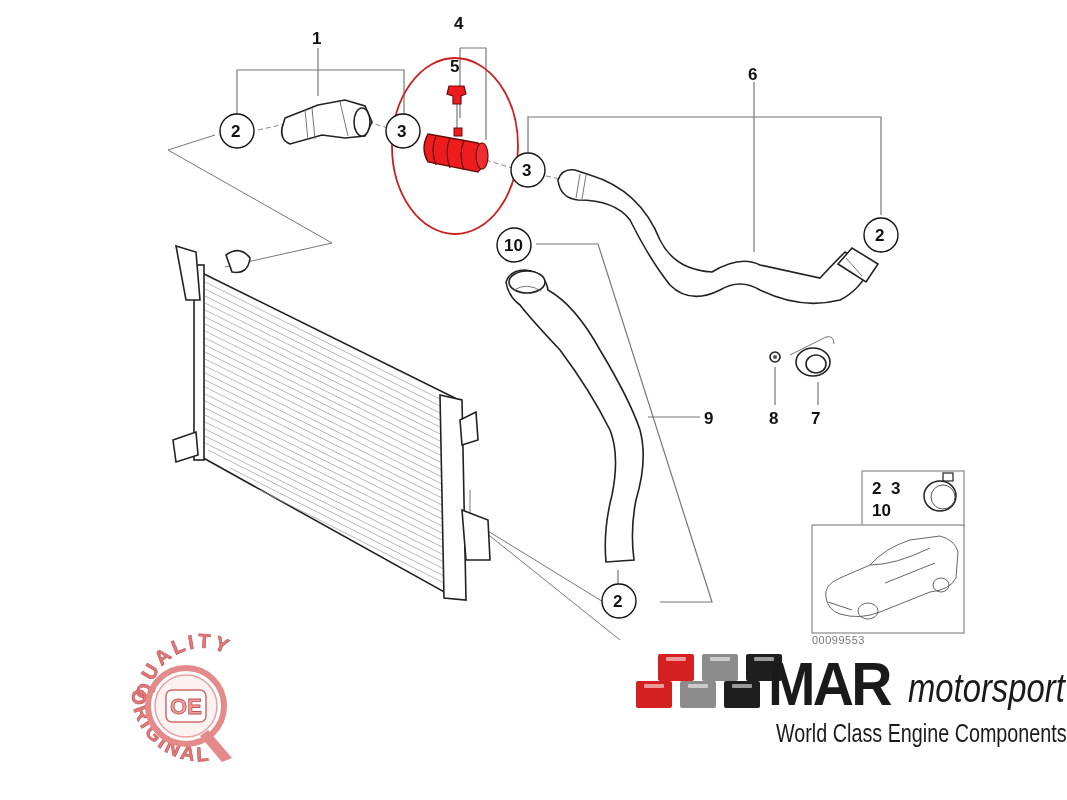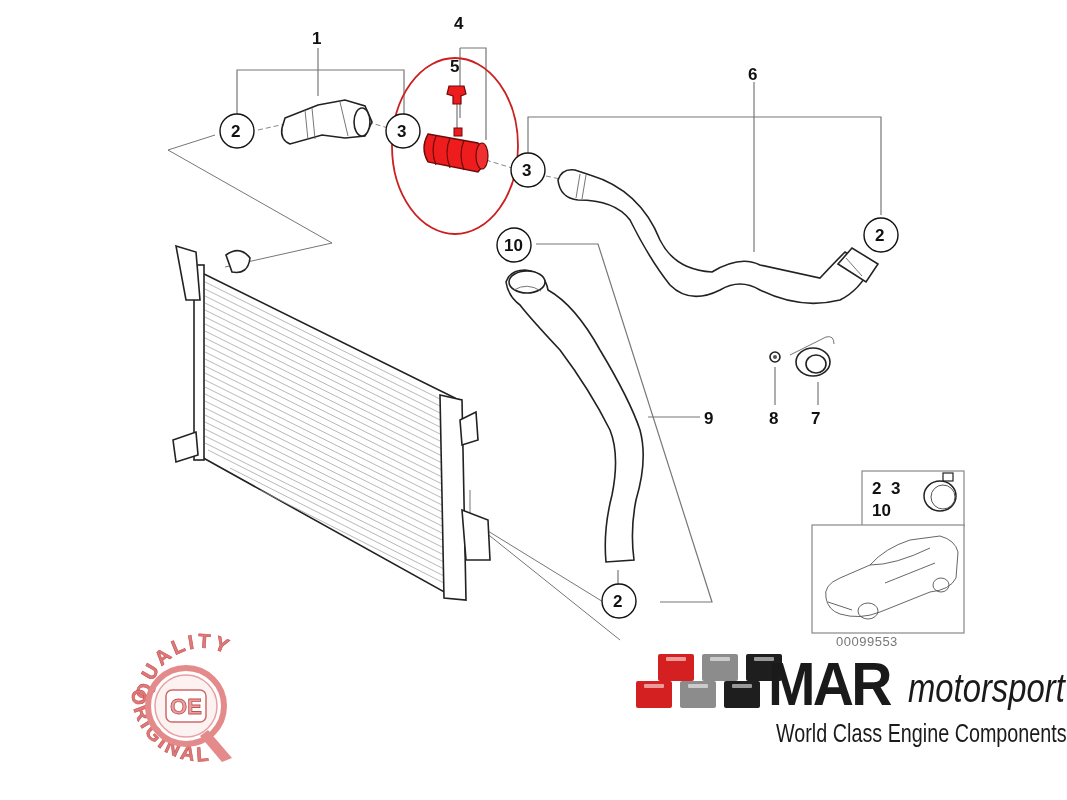--- a/index.html
+++ b/index.html
@@ -11,21 +11,21 @@
   .dash { stroke: #888; stroke-width: 1; fill: none; stroke-dasharray: 5 3; }
   .part { stroke: #222; stroke-width: 1.6; fill: #fff; }
   .thin { stroke: #666; stroke-width: 0.9; fill: none; }
   .bubble { stroke: #111; stroke-width: 1.4; fill: #fff; }
   #brand { position: absolute; left: 636px; top: 653px; width: 420px; height: 100px; }
   .mar-big { position: absolute; left: 132px; top: 0px; font-family: "Liberation Sans", sans-serif; font-weight: bold; font-size: 62px; letter-spacing: -3px; color: #1a1a1a; line-height: 62px; transform: scaleX(0.92); transform-origin: left top; }
   .mar-small { position: absolute; left: 272px; top: 12px; font-family: "Liberation Sans", sans-serif; font-style: italic; font-size: 40px; color: #1a1a1a; line-height: 46px; transform: scaleX(0.82); transform-origin: left top; }
   .tagline { position: absolute; left: 140px; top: 65px; font-family: "Liberation Sans", sans-serif; font-size: 26px; color: #1a1a1a; transform: scaleX(0.76); transform-origin: left top; white-space: nowrap; }
   .sq { position: absolute; width: 36px; height: 27px; border-radius: 2px; }
   .sq::after { content: ""; position: absolute; left: 8px; right: 8px; top: 3px; height: 4px; background: rgba(255,255,255,0.55); border-radius: 1px; }
-  #car-ref-number { position: absolute; left: 836px; top: 634px; font-size: 13px; color: #777; letter-spacing: 0.5px; }
+  #car-ref-number { position: absolute; left: 812px; top: 634px; font-size: 11px; color: #777; letter-spacing: 0.5px; }
 </style>
 </head>
 <body>
 
 <svg id="diagram" viewBox="0 0 1067 800" xmlns="http://www.w3.org/2000/svg">
 
   <g>
 
     <polyline class="leader" points="237,118 237,70 404,70 404,118"></polyline>
     <line class="leader" x1="318" y1="48" x2="318" y2="96"></line>

